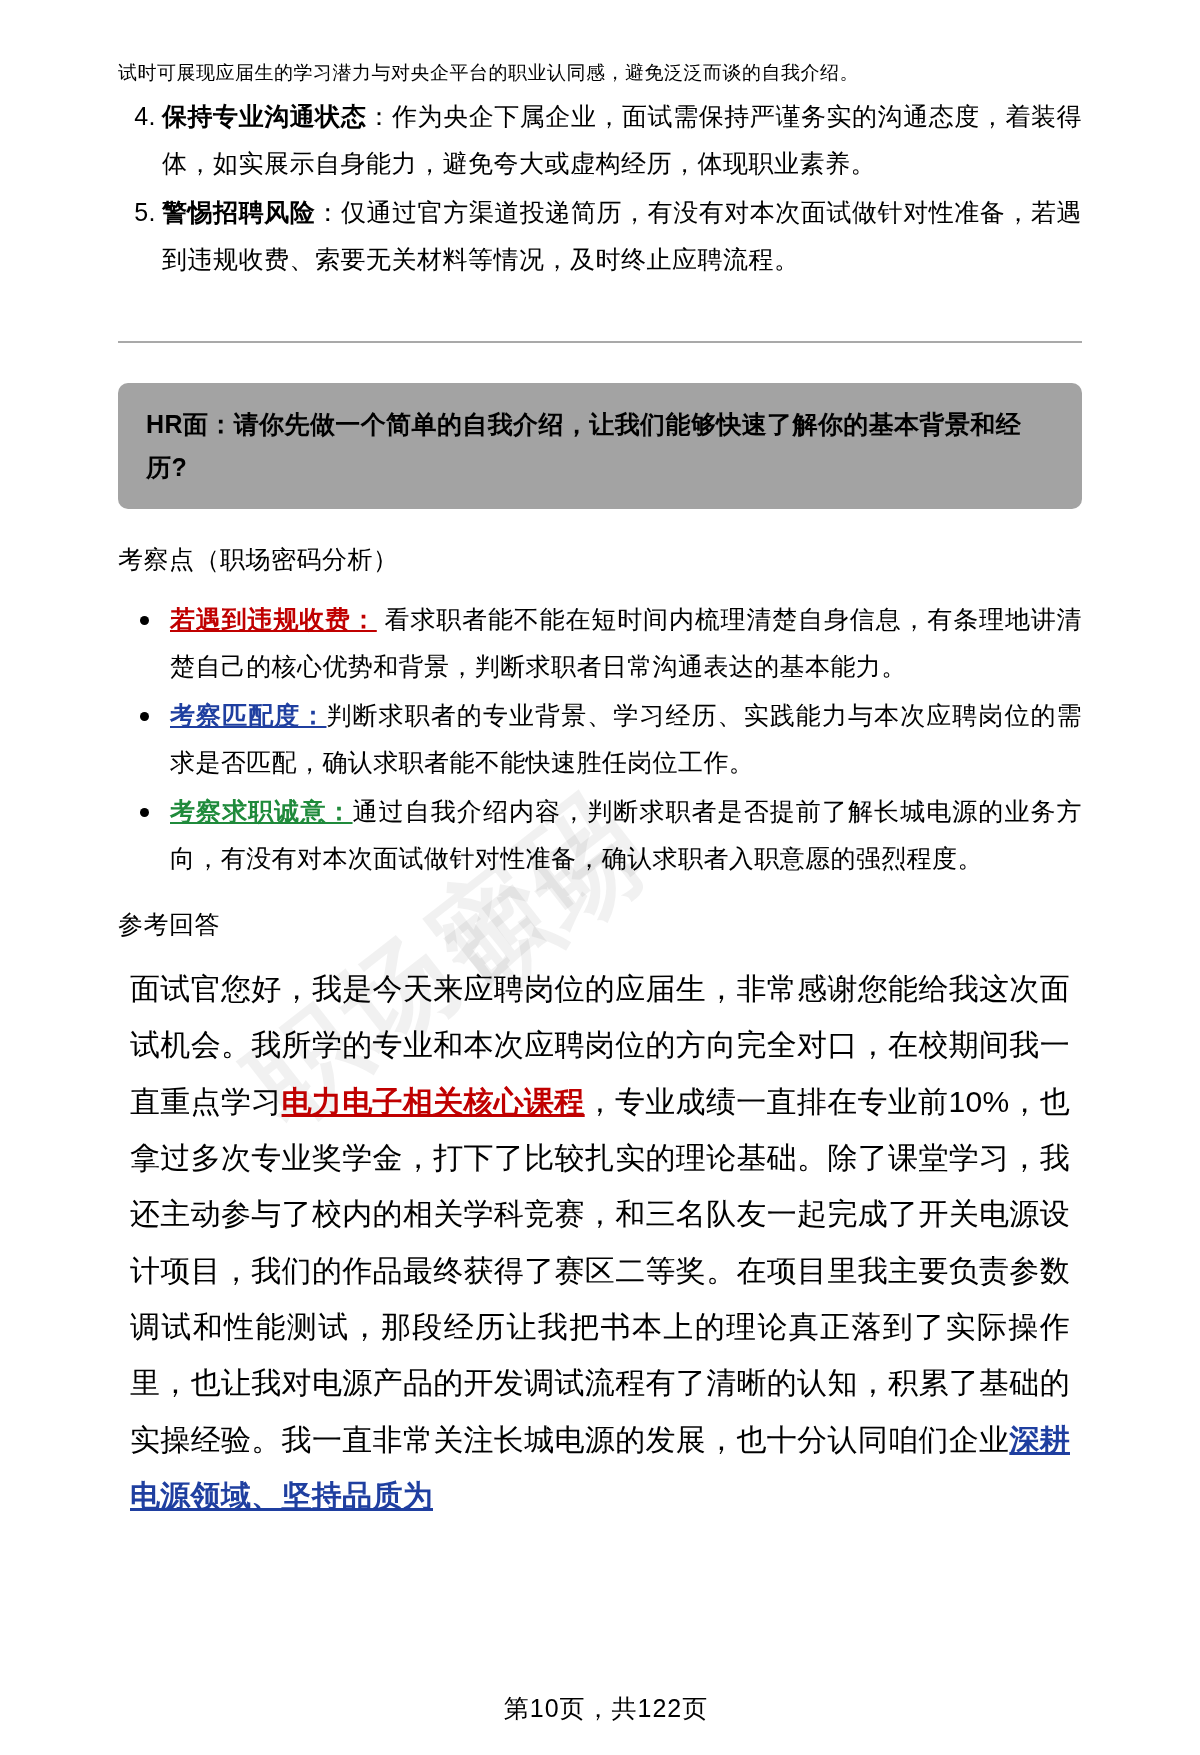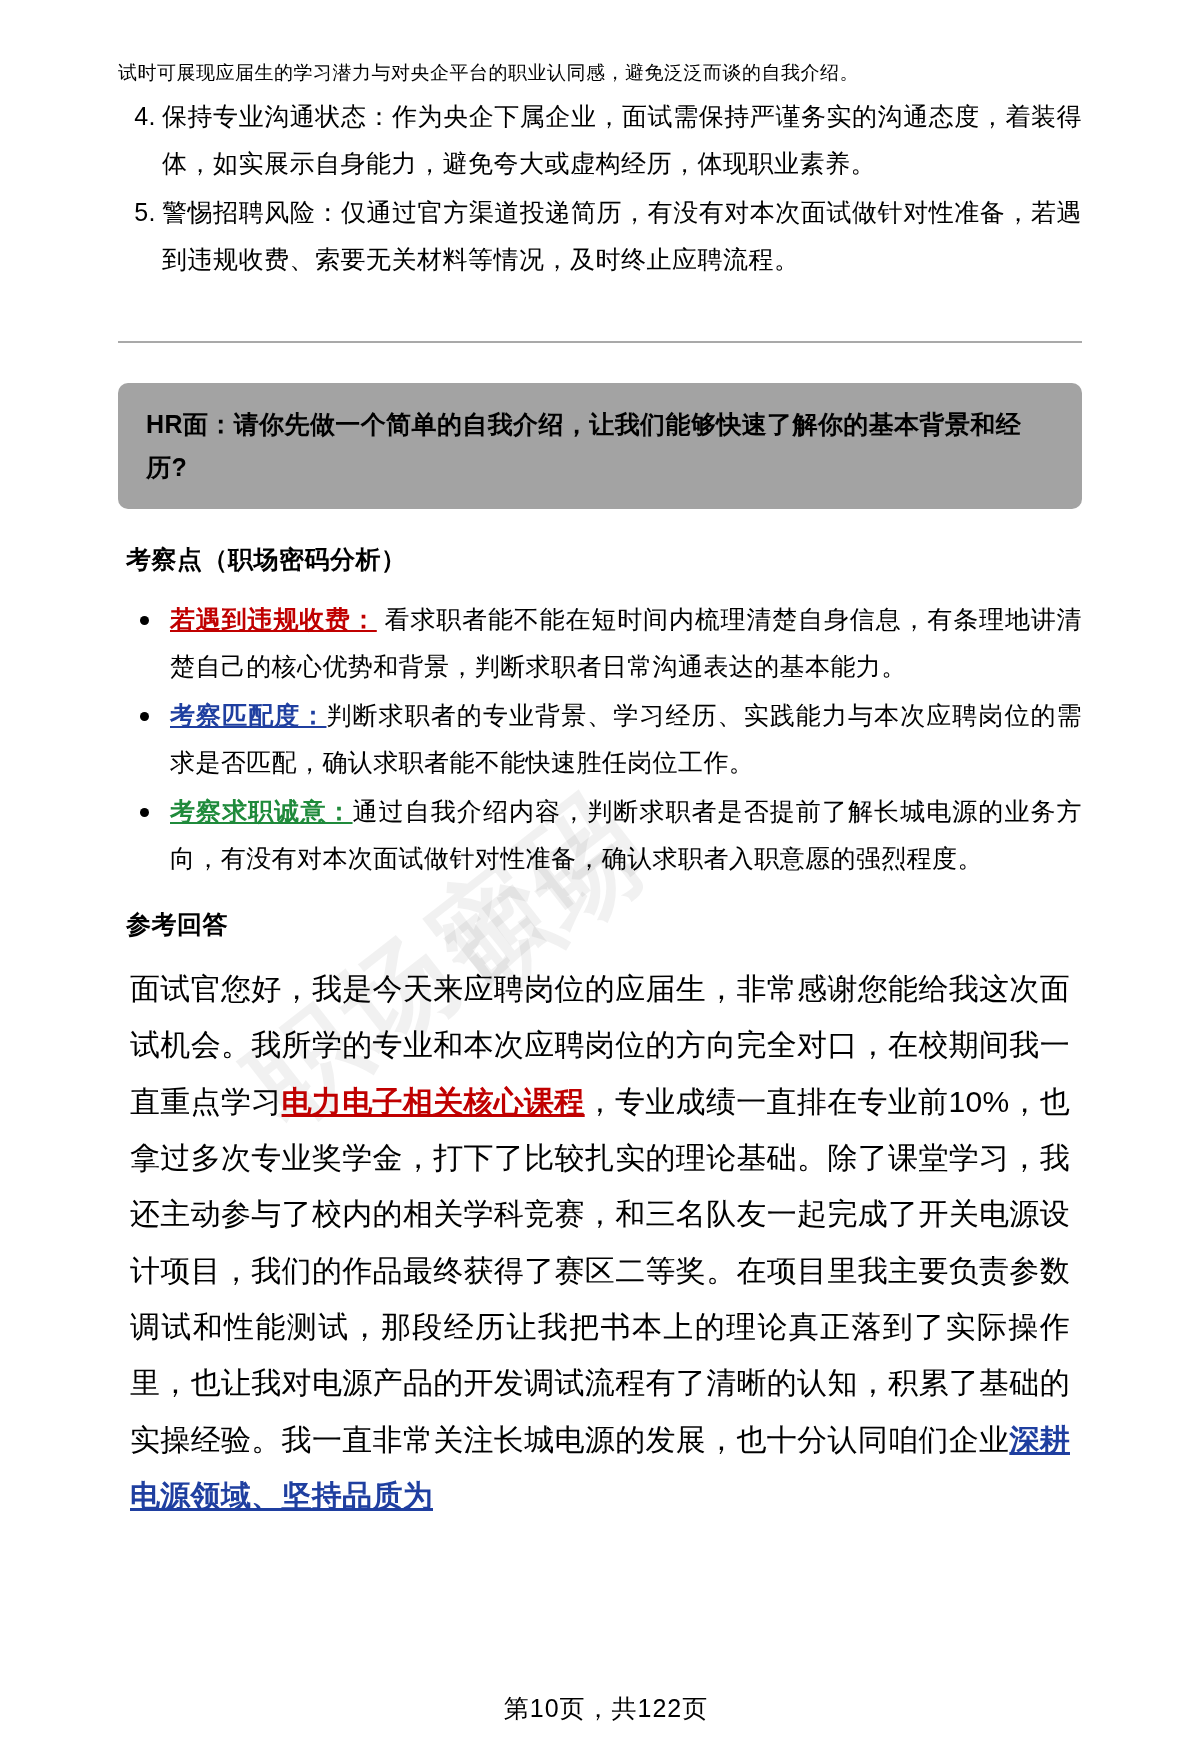--- a/index.html
+++ b/index.html
@@ -71,21 +71,21 @@
     text-align: justify;
   }
   ol.numlist > li .num {
     position: absolute;
     left: 0;
     top: 0;
     width: 38px;
     text-align: right;
     font-size: 25px;
   }
-  .bold { font-weight: normal; }
+  .bold { font-weight: bold; }
 
   hr.divider {
     border: none;
     border-top: 2px solid #a9a9a9;
     margin: 58px 0 40px 0;
   }
 
   .qbox {
     background: #a3a3a3;
     border-radius: 10px;
@@ -93,22 +93,22 @@
     font-size: 25px;
     font-weight: bold;
     line-height: 1.72;
     letter-spacing: 0.4px;
     color: #000;
     margin-bottom: 34px;
   }
 
   .sec-title {
     font-size: 25px;
-    font-weight: bold;
-    margin: 0 0 20px 8px;
+    font-weight: normal;
+    margin: 0 0 20px 0;
     letter-spacing: 0.5px;
   }
 
   ul.bullets {
     list-style: none;
     margin: 0 0 26px 0;
     padding: 0;
   }
   ul.bullets > li {
     position: relative;

